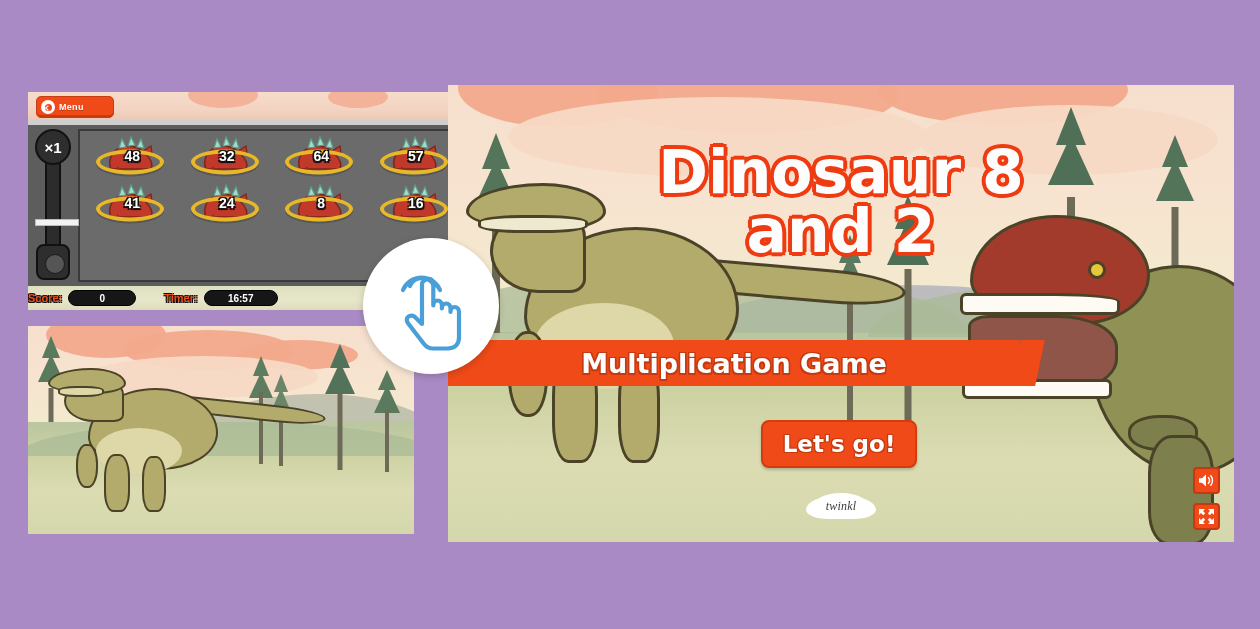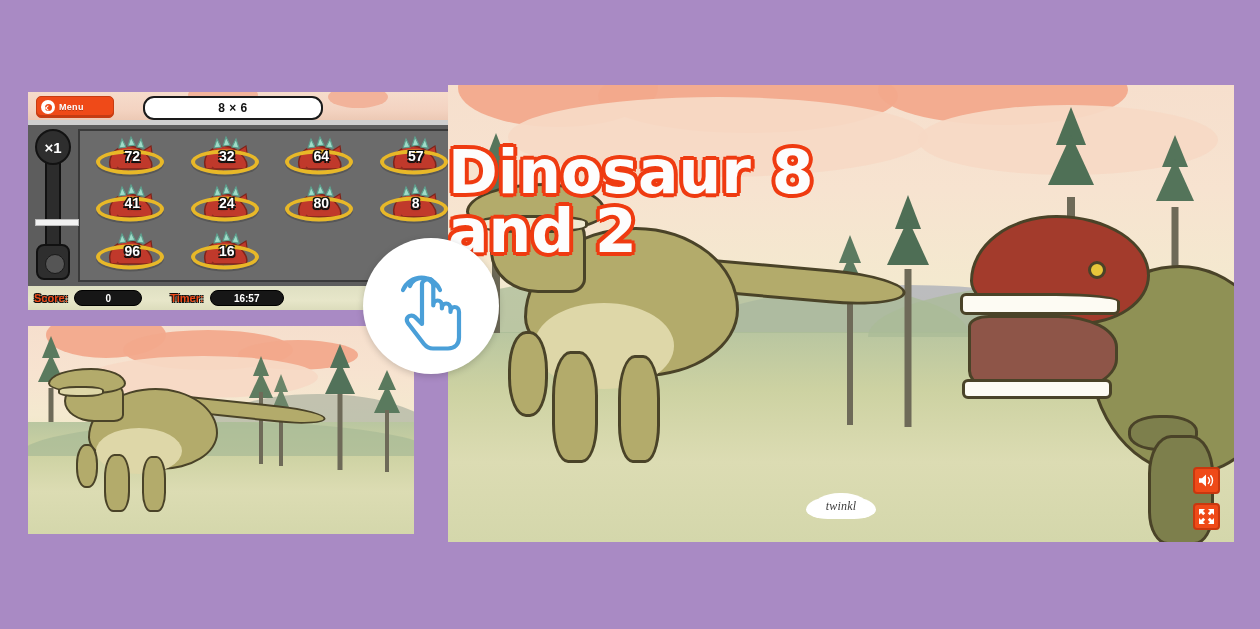--- a/index.html
+++ b/index.html
@@ -121,21 +121,21 @@
   .token-num {
     position: relative; z-index: 5; color: #fff; font-size: 14px; font-weight: bold;
     text-shadow: -1.5px -1.5px 0 #111, 1.5px -1.5px 0 #111, -1.5px 1.5px 0 #111,
                  1.5px 1.5px 0 #111, 0 2px 2px rgba(0,0,0,.4);
     margin-top: -4px; margin-left: 4px;
   }
 
   .status-bar {
     position: absolute; left: 0; right: 0; bottom: 0; height: 24px;
     background: linear-gradient(180deg,#dfe0c2 0%, #e7e6c9 60%, #dcdcbc 100%);
-    display: flex; align-items: center; padding-left: 6px; gap: 6px;
+    display: flex; align-items: center; gap: 6px;
     overflow: hidden;
   }
   .status-label {
     color: #ef4a18; font-size: 11px; font-weight: bold;
     text-shadow: -1px -1px 0 #111, 1px -1px 0 #111, -1px 1px 0 #111, 1px 1px 0 #111;
   }
   .status-pill {
     background: #161616; border-radius: 9px; height: 16px; min-width: 68px;
     display: flex; align-items: center; justify-content: center;
     color: #fff; font-size: 10px; font-weight: bold;
@@ -181,21 +181,21 @@
   .dino-sil .part { position: absolute; background: #b3ab6b; border: 2px solid #4a4328; }
   .dino-sil .pale { background: #ded7a8; }
 
   
   #title-panel {
     left: 448px; top: 85px; width: 786px; height: 457px;
     background: #dfe2bd;
   }
   .title-wrap {
     position: absolute; left: 0; right: 0; top: 58px;
-    z-index: 20;
+    text-align: center; z-index: 20;
   }
   .big-title {
     font-family: "DejaVu Sans", sans-serif;
     font-size: 60px; font-weight: bold; color: #fdfdfd;
     line-height: .98; letter-spacing: 0px;
     text-shadow:
       -3px -3px 0 #ef3b11,  3px -3px 0 #ef3b11,
       -3px  3px 0 #ef3b11,  3px  3px 0 #ef3b11,
       -4px  0   0 #ef3b11,  4px  0   0 #ef3b11,
        0   -4px 0 #ef3b11,  0    4px 0 #ef3b11;
@@ -265,23 +265,20 @@
 
   <div class="game-topbar">
     <div class="topbar-cloud" style="left:160px;top:-10px;width:70px;height:26px;"></div>
     <div class="topbar-cloud" style="left:300px;top:-6px;width:60px;height:22px;"></div>
 
     <div class="menu-btn">
       <span class="menu-ico"></span>
       <span class="menu-label">Menu</span>
     </div>
 
-    <div class="question-box">
-      <span class="question-text">8 × 6</span>
-    </div>
   </div>
 
   <div class="close-strip">
     <div class="close-btn">
       <span class="close-x">✖</span>
     </div>
   </div>
 
   <div class="game-body">
 
@@ -298,21 +295,21 @@
     <div class="token">
           <div class="dino-body"><svg width="62" height="40" viewBox="0 0 62 40">
               <path d="M12 34 C8 24 14 14 24 12 C32 10 40 12 46 18 C52 24 54 30 52 34 Z" fill="#c0392b" stroke="#7e241a" stroke-width="1.5"></path>
               <path d="M20 13 l3-9 4 8z" fill="#9fdcc9" stroke="#5c9e8c" stroke-width="1.2"></path>
               <path d="M29 11 l3-9 4 8z" fill="#9fdcc9" stroke="#5c9e8c" stroke-width="1.2"></path>
               <path d="M38 12 l4-8 3 9z" fill="#9fdcc9" stroke="#5c9e8c" stroke-width="1.2"></path>
               <path d="M44 16 l8-5 1 7z" fill="#c0392b" stroke="#7e241a" stroke-width="1.2"></path>
               <path d="M18 32 c4 4 8 5 12 4" stroke="#8e2b20" stroke-width="1.4" fill="none"></path>
             </svg></div>
           <div class="token-ring"></div>
-          <span class="token-num">72</span>
+          <span class="token-num">48</span>
         </div>
         <div class="token">
           <div class="dino-body"><svg width="62" height="40" viewBox="0 0 62 40">
               <path d="M12 34 C8 24 14 14 24 12 C32 10 40 12 46 18 C52 24 54 30 52 34 Z" fill="#c0392b" stroke="#7e241a" stroke-width="1.5"></path>
               <path d="M20 13 l3-9 4 8z" fill="#9fdcc9" stroke="#5c9e8c" stroke-width="1.2"></path>
               <path d="M29 11 l3-9 4 8z" fill="#9fdcc9" stroke="#5c9e8c" stroke-width="1.2"></path>
               <path d="M38 12 l4-8 3 9z" fill="#9fdcc9" stroke="#5c9e8c" stroke-width="1.2"></path>
               <path d="M44 16 l8-5 1 7z" fill="#c0392b" stroke="#7e241a" stroke-width="1.2"></path>
               <path d="M18 32 c4 4 8 5 12 4" stroke="#8e2b20" stroke-width="1.4" fill="none"></path>
             </svg></div>
@@ -370,45 +367,21 @@
         <div class="token">
           <div class="dino-body"><svg width="62" height="40" viewBox="0 0 62 40">
               <path d="M12 34 C8 24 14 14 24 12 C32 10 40 12 46 18 C52 24 54 30 52 34 Z" fill="#c0392b" stroke="#7e241a" stroke-width="1.5"></path>
               <path d="M20 13 l3-9 4 8z" fill="#9fdcc9" stroke="#5c9e8c" stroke-width="1.2"></path>
               <path d="M29 11 l3-9 4 8z" fill="#9fdcc9" stroke="#5c9e8c" stroke-width="1.2"></path>
               <path d="M38 12 l4-8 3 9z" fill="#9fdcc9" stroke="#5c9e8c" stroke-width="1.2"></path>
               <path d="M44 16 l8-5 1 7z" fill="#c0392b" stroke="#7e241a" stroke-width="1.2"></path>
               <path d="M18 32 c4 4 8 5 12 4" stroke="#8e2b20" stroke-width="1.4" fill="none"></path>
             </svg></div>
           <div class="token-ring"></div>
-          <span class="token-num">80</span>
-        </div>
-        <div class="token">
-          <div class="dino-body"><svg width="62" height="40" viewBox="0 0 62 40">
-              <path d="M12 34 C8 24 14 14 24 12 C32 10 40 12 46 18 C52 24 54 30 52 34 Z" fill="#c0392b" stroke="#7e241a" stroke-width="1.5"></path>
-              <path d="M20 13 l3-9 4 8z" fill="#9fdcc9" stroke="#5c9e8c" stroke-width="1.2"></path>
-              <path d="M29 11 l3-9 4 8z" fill="#9fdcc9" stroke="#5c9e8c" stroke-width="1.2"></path>
-              <path d="M38 12 l4-8 3 9z" fill="#9fdcc9" stroke="#5c9e8c" stroke-width="1.2"></path>
-              <path d="M44 16 l8-5 1 7z" fill="#c0392b" stroke="#7e241a" stroke-width="1.2"></path>
-              <path d="M18 32 c4 4 8 5 12 4" stroke="#8e2b20" stroke-width="1.4" fill="none"></path>
-            </svg></div>
-          <div class="token-ring"></div>
           <span class="token-num">8</span>
-        </div>
-        <div class="token">
-          <div class="dino-body"><svg width="62" height="40" viewBox="0 0 62 40">
-              <path d="M12 34 C8 24 14 14 24 12 C32 10 40 12 46 18 C52 24 54 30 52 34 Z" fill="#c0392b" stroke="#7e241a" stroke-width="1.5"></path>
-              <path d="M20 13 l3-9 4 8z" fill="#9fdcc9" stroke="#5c9e8c" stroke-width="1.2"></path>
-              <path d="M29 11 l3-9 4 8z" fill="#9fdcc9" stroke="#5c9e8c" stroke-width="1.2"></path>
-              <path d="M38 12 l4-8 3 9z" fill="#9fdcc9" stroke="#5c9e8c" stroke-width="1.2"></path>
-              <path d="M44 16 l8-5 1 7z" fill="#c0392b" stroke="#7e241a" stroke-width="1.2"></path>
-              <path d="M18 32 c4 4 8 5 12 4" stroke="#8e2b20" stroke-width="1.4" fill="none"></path>
-            </svg></div>
-          <div class="token-ring"></div>
-          <span class="token-num">96</span>
         </div>
         <div class="token">
           <div class="dino-body"><svg width="62" height="40" viewBox="0 0 62 40">
               <path d="M12 34 C8 24 14 14 24 12 C32 10 40 12 46 18 C52 24 54 30 52 34 Z" fill="#c0392b" stroke="#7e241a" stroke-width="1.5"></path>
               <path d="M20 13 l3-9 4 8z" fill="#9fdcc9" stroke="#5c9e8c" stroke-width="1.2"></path>
               <path d="M29 11 l3-9 4 8z" fill="#9fdcc9" stroke="#5c9e8c" stroke-width="1.2"></path>
               <path d="M38 12 l4-8 3 9z" fill="#9fdcc9" stroke="#5c9e8c" stroke-width="1.2"></path>
               <path d="M44 16 l8-5 1 7z" fill="#c0392b" stroke="#7e241a" stroke-width="1.2"></path>
               <path d="M18 32 c4 4 8 5 12 4" stroke="#8e2b20" stroke-width="1.4" fill="none"></path>
             </svg></div>
@@ -550,21 +523,27 @@
     <div class="part" style="left:160px;top:210px;width:70px;height:36px;border-radius:45%;background:#7d7f4c;border-width:3px;"></div>
 
     <div class="part" style="left:180px;top:230px;width:66px;height:110px;border-radius:35% 35% 30% 30%;background:#7d7f4c;border-width:3px;"></div>
   </div>
 
   <div class="title-wrap">
     <div class="big-title">Dinosaur 8</div>
     <div class="big-title">and 2</div>
   </div>
 
-
+  <div class="subtitle-band">
+    <span class="subtitle-text">Multiplication Game</span>
+  </div>
+
+  <div class="letsgo-btn">
+    <span class="letsgo-text">Let's go!</span>
+  </div>
 
   <div class="twinkl-logo">
     <span class="twinkl-cloud"></span>
     <span class="twinkl-text">twinkl</span>
   </div>
 
   <div class="ctrl-btn" id="sound-btn">
     <svg width="17" height="15" viewBox="0 0 17 15">
       <path d="M1 5.2h3L8 1.6v11.8L4 9.8H1z" fill="#fff"></path>
       <path d="M10.4 4.6a4.6 4.6 0 0 1 0 5.8" stroke="#fff" stroke-width="1.5" fill="none" stroke-linecap="round"></path>

